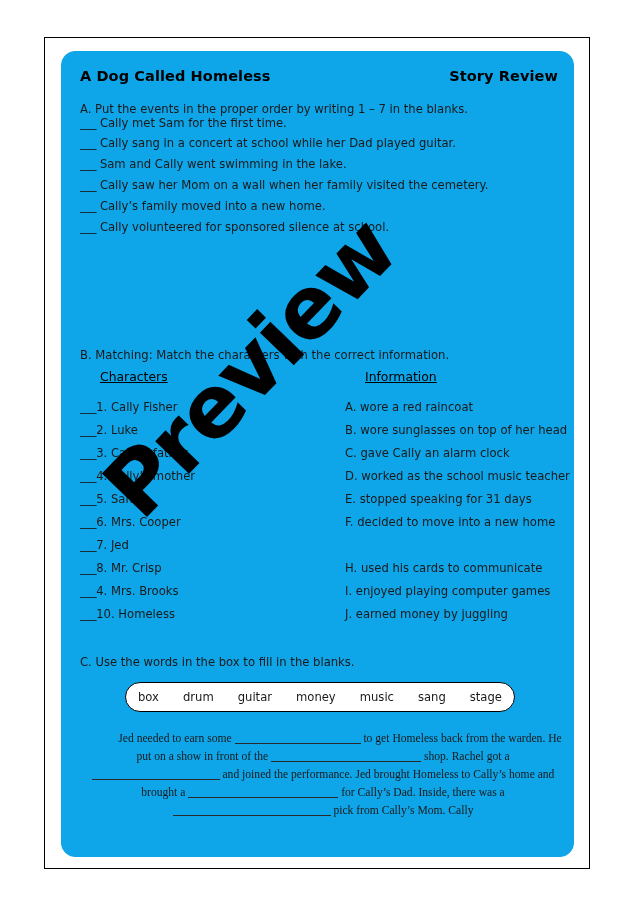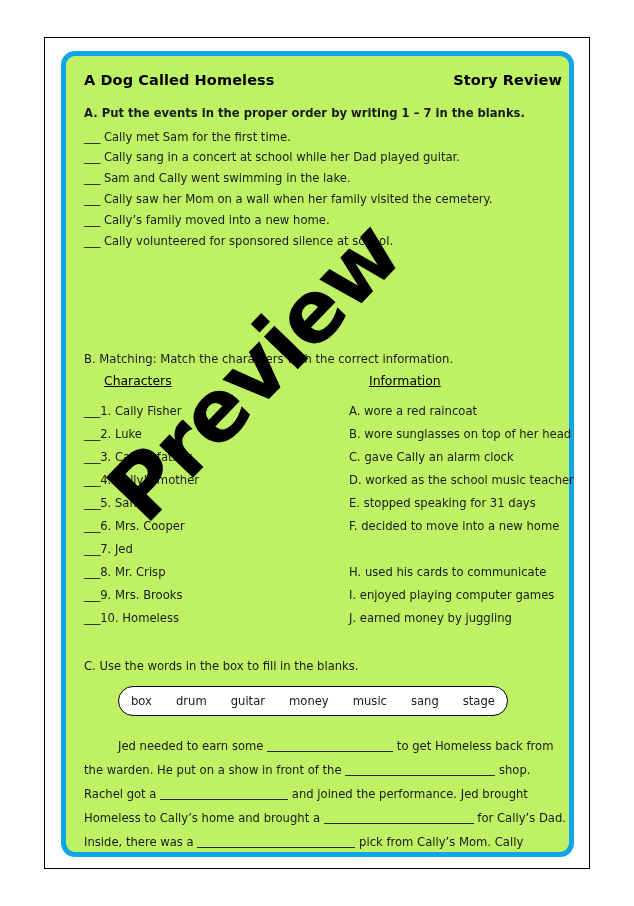--- a/index.html
+++ b/index.html
@@ -24,24 +24,24 @@
     box-sizing: border-box;
     background: #ffffff;
   }
 
   .page-inner {
     position: absolute;
     left: 16px;
     top: 13px;
     width: 513px;
     height: 806px;
-    border: 5px solid #0ea5e9;
+    border: 1px solid #0ea5e9;
     border-radius: 14px;
     box-sizing: border-box;
-    background: #bef264;
+    background: #0ea5e9;
   }
 
   .content {
     position: absolute;
     left: 0;
     top: 0;
     width: 513px;
     height: 806px;
     overflow: hidden;
     border-radius: 14px;
@@ -83,21 +83,21 @@
     color: #1a1a1a;
     margin-bottom: 9.2px;
     white-space: nowrap;
   }
   .blank-s {
     letter-spacing: -0.4px;
   }
 
   
   #section-a { top: 52px; }
-  #section-a .prompt { display:block; margin-bottom: 12px; font-weight: bold; }
+  #section-a .prompt { display:block; margin-bottom: 2px; }
 
   
   #section-b { top: 298px; }
   #section-b .prompt { display:block; margin-bottom: 9px; }
 
   .col-heads {
     position: relative;
     height: 18px;
     margin-bottom: 13px;
   }
@@ -127,21 +127,21 @@
     left: 265px;
     white-space: nowrap;
   }
 
   
   #section-c { top: 605px; }
   #section-c .prompt { display: block; margin-bottom: 11px; }
 
   .wordbox {
     position: absolute;
-    left: 52px;
+    left: 63px;
     top: 630px;
     width: 390px;
     height: 30px;
     border: 1.2px solid #000;
     border-radius: 16px;
     box-sizing: border-box;
     display: flex;
     align-items: center;
     justify-content: space-around;
     font-size: 11.6px;
@@ -150,22 +150,23 @@
   }
   .wordbox span { padding: 0 2px; }
 
   .para {
     position: absolute;
     left: 18px;
     top: 678px;
     width: 486px;
     font-size: 11.6px;
     color: #1a1a1a;
-    line-height: 24px;
-    text-align: left;
+    line-height: 18px;
+    text-align: center;
+    font-family: Liberation Serif, serif;
   }
   .para .indent { display: inline-block; width: 34px; }
   .u {
     display: inline-block;
     border-bottom: 1px solid #2a2a2a;
     vertical-align: -2px;
   }
 
   
   .watermark {
@@ -257,21 +258,21 @@
             <span class="match-info">F. decided to move into a new home</span>
           </div>
           <div class="match-row">
             <span class="match-char"><span class="blank-s">___</span><span>7. Jed</span></span>
           </div>
           <div class="match-row">
             <span class="match-char"><span class="blank-s">___</span><span>8. Mr. Crisp</span></span>
             <span class="match-info">H. used his cards to communicate</span>
           </div>
           <div class="match-row">
-            <span class="match-char"><span class="blank-s">___</span><span>9. Mrs. Brooks</span></span>
+            <span class="match-char"><span class="blank-s">___</span><span>4. Mrs. Brooks</span></span>
             <span class="match-info">I. enjoyed playing computer games</span>
           </div>
           <div class="match-row">
             <span class="match-char"><span class="blank-s">___</span><span>10. Homeless</span></span>
             <span class="match-info">J. earned money by juggling</span>
           </div>
         </div>
       </div>
 
       <div class="sec" id="section-c">

